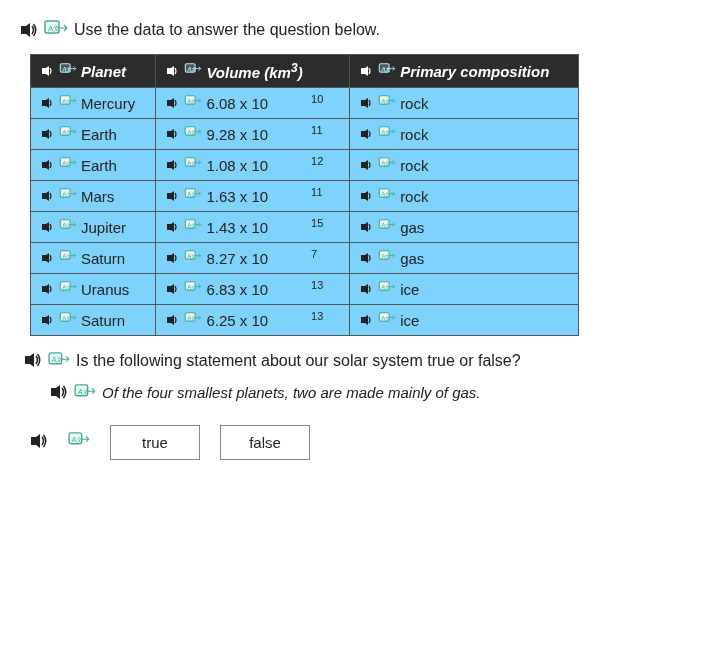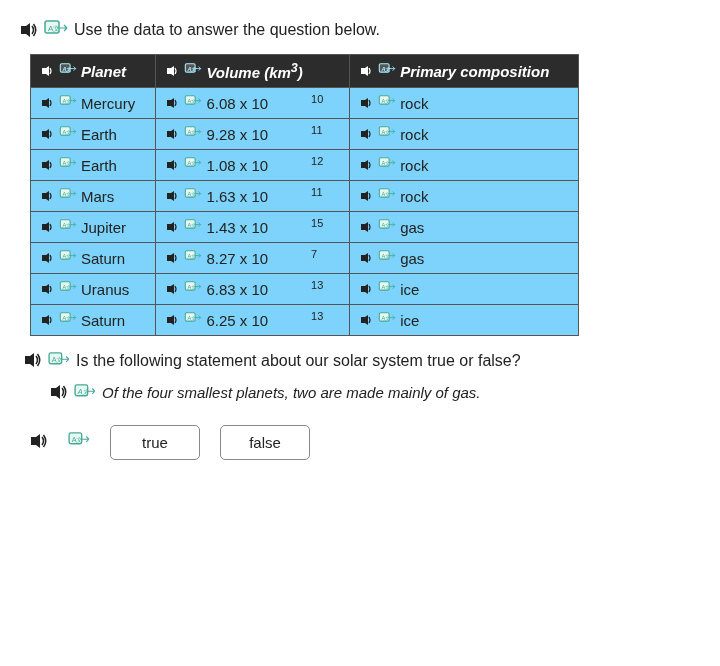--- a/index.html
+++ b/index.html
@@ -106,21 +106,21 @@
       margin-left: 10px;
     }
 
     .answer-btn {
       border: 1.5px solid #888;
       background: #fff;
       padding: 8px 12px;
       font-size: 15px;
       color: #222;
       cursor: pointer;
-      border-radius: 5px;
+      border-radius: 0;
       min-width: 90px;
     }
   </style>
 </head>
 <body>
 
 <div class="instruction-row">
   <span class="speaker-icon">
     <svg width="18" height="16" viewBox="0 0 18 16" fill="none" xmlns="http://www.w3.org/2000/svg">
       <polygon points="1,4 6,4 10,1 10,15 6,12 1,12" fill="#222"></polygon>

